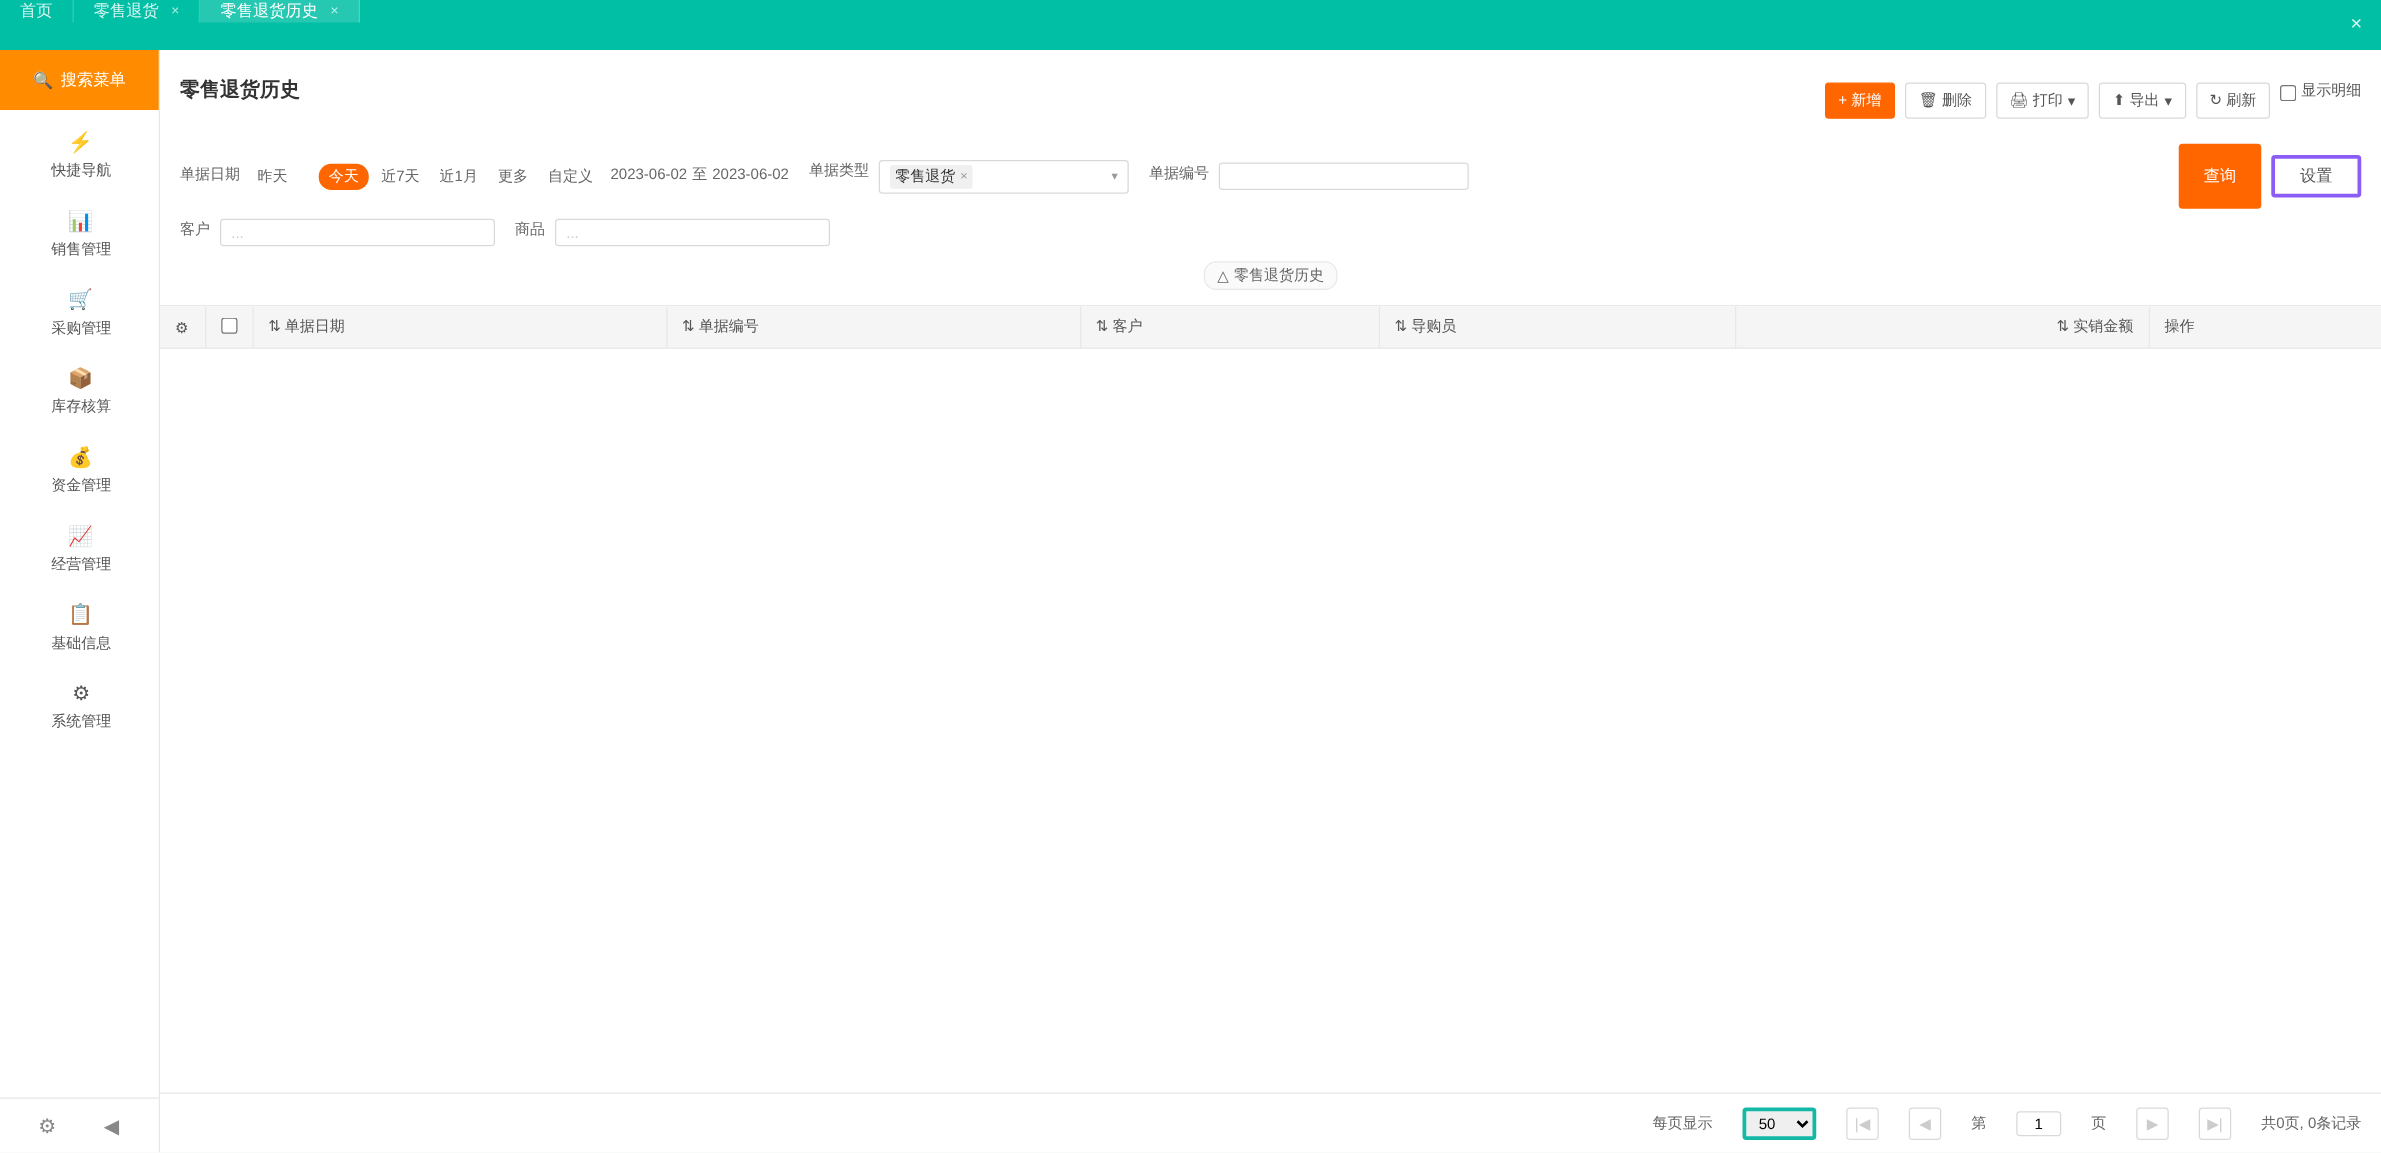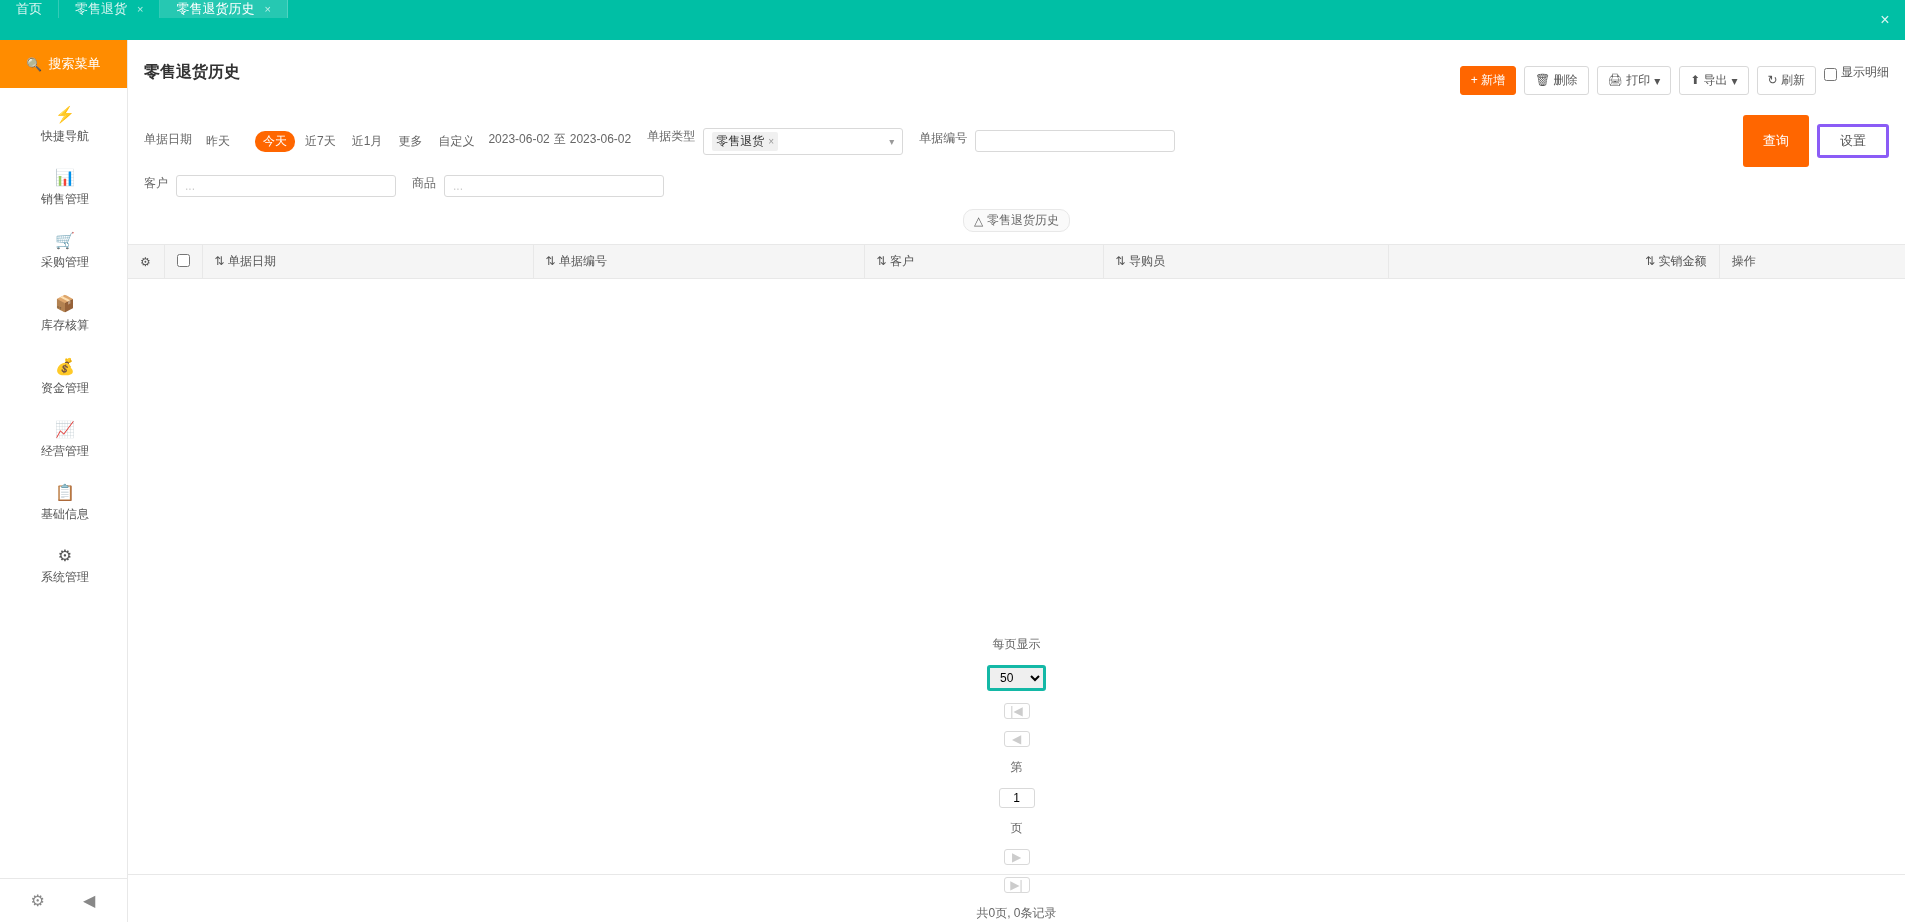--- a/index.html
+++ b/index.html
@@ -378,25 +378,24 @@
 
     
     .pagination-bar {
       height: 48px;
       background: #fff;
       border-top: 1px solid #e8e8e8;
       display: flex;
       align-items: center;
       justify-content: flex-end;
       padding: 0 16px;
-      gap: 12px;
+      gap: 24px;
       font-size: 12px;
       color: #666;
       flex-shrink: 0;
-      flex-direction: column;
     }
     .page-size-select {
       border: 3px solid #14b8a6;
       border-radius: 3px;
       padding: 2px 6px;
       font-size: 12px;
       cursor: pointer;
     }
     .page-nav-btn {
       width: 26px;

